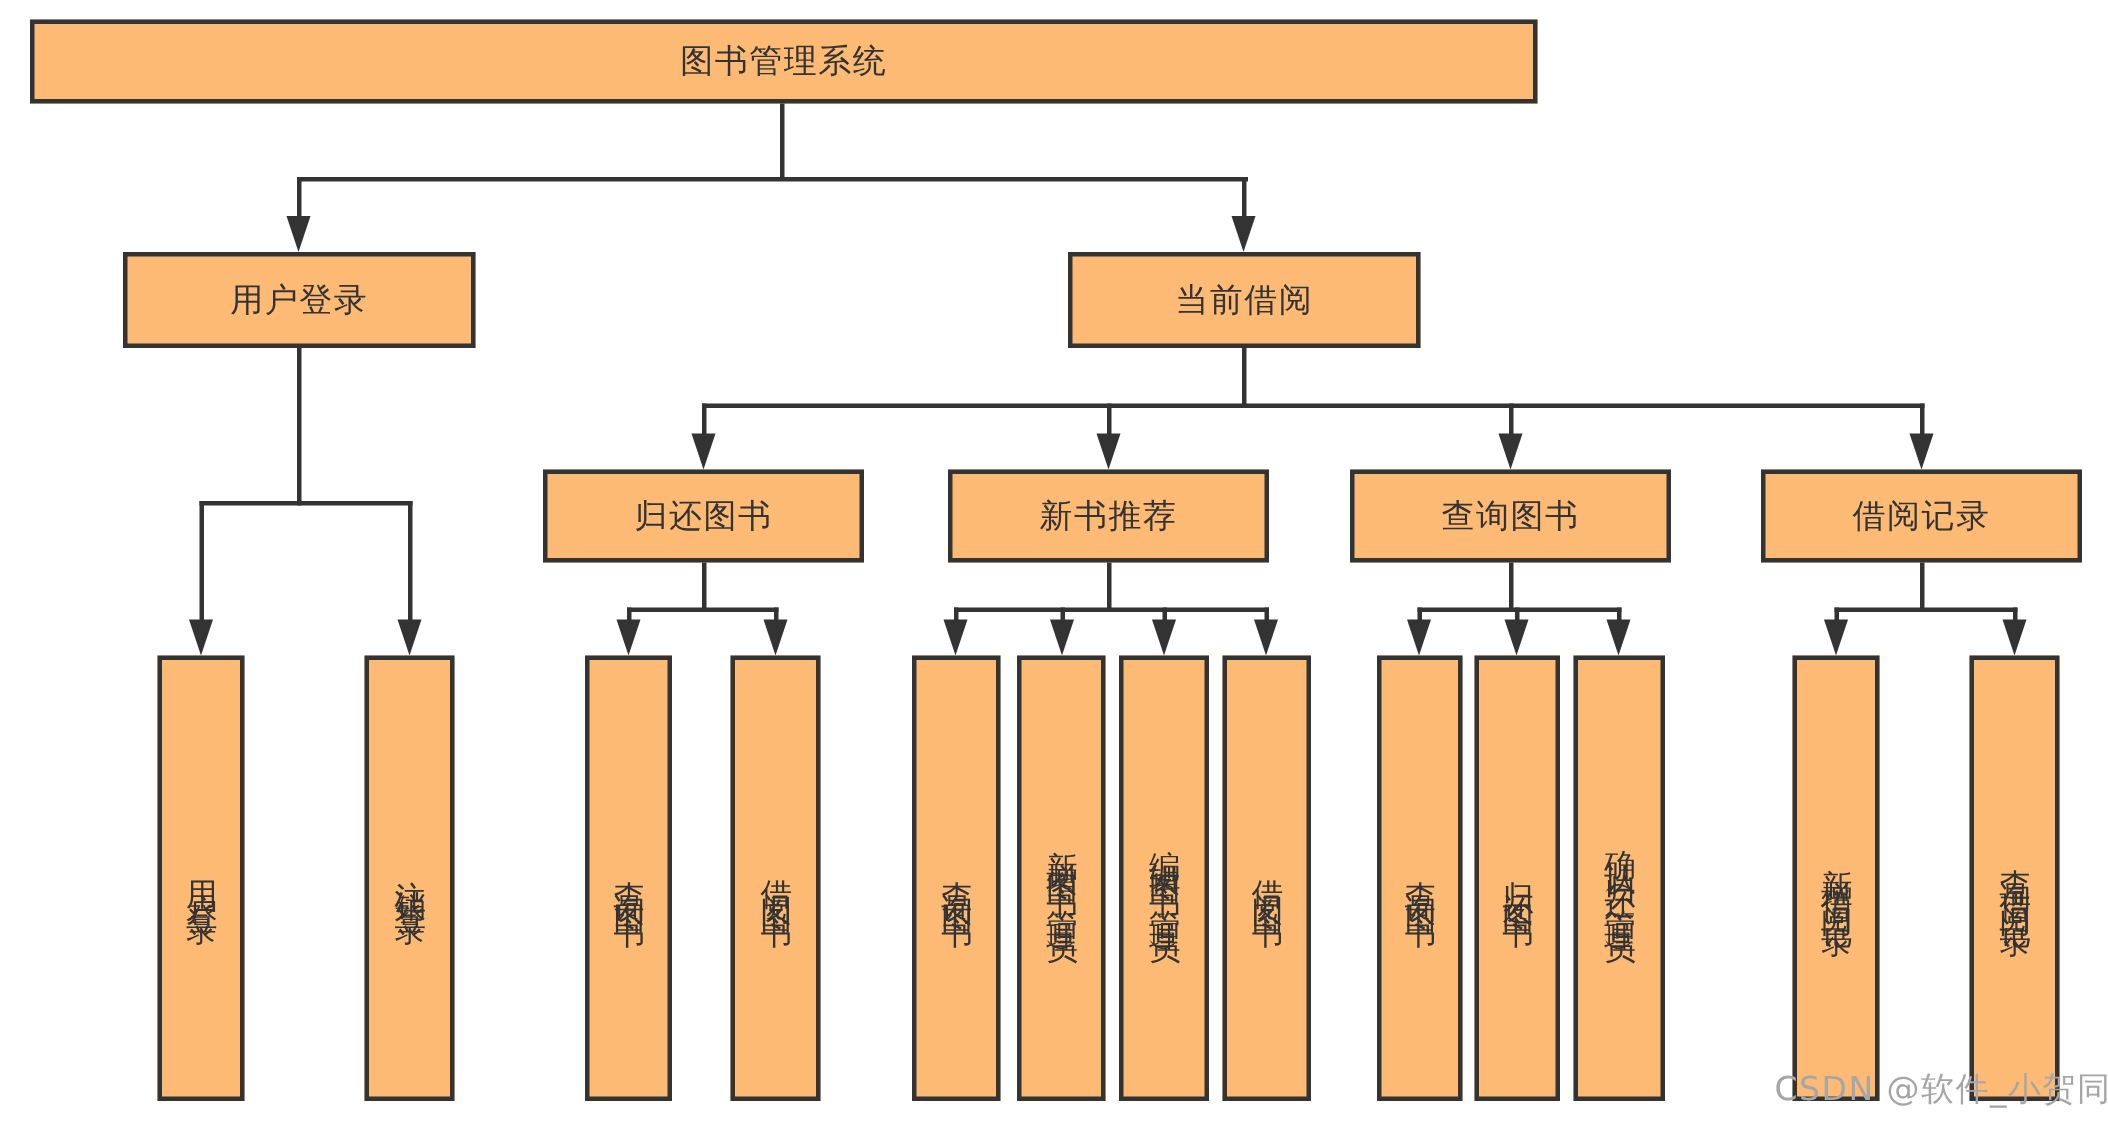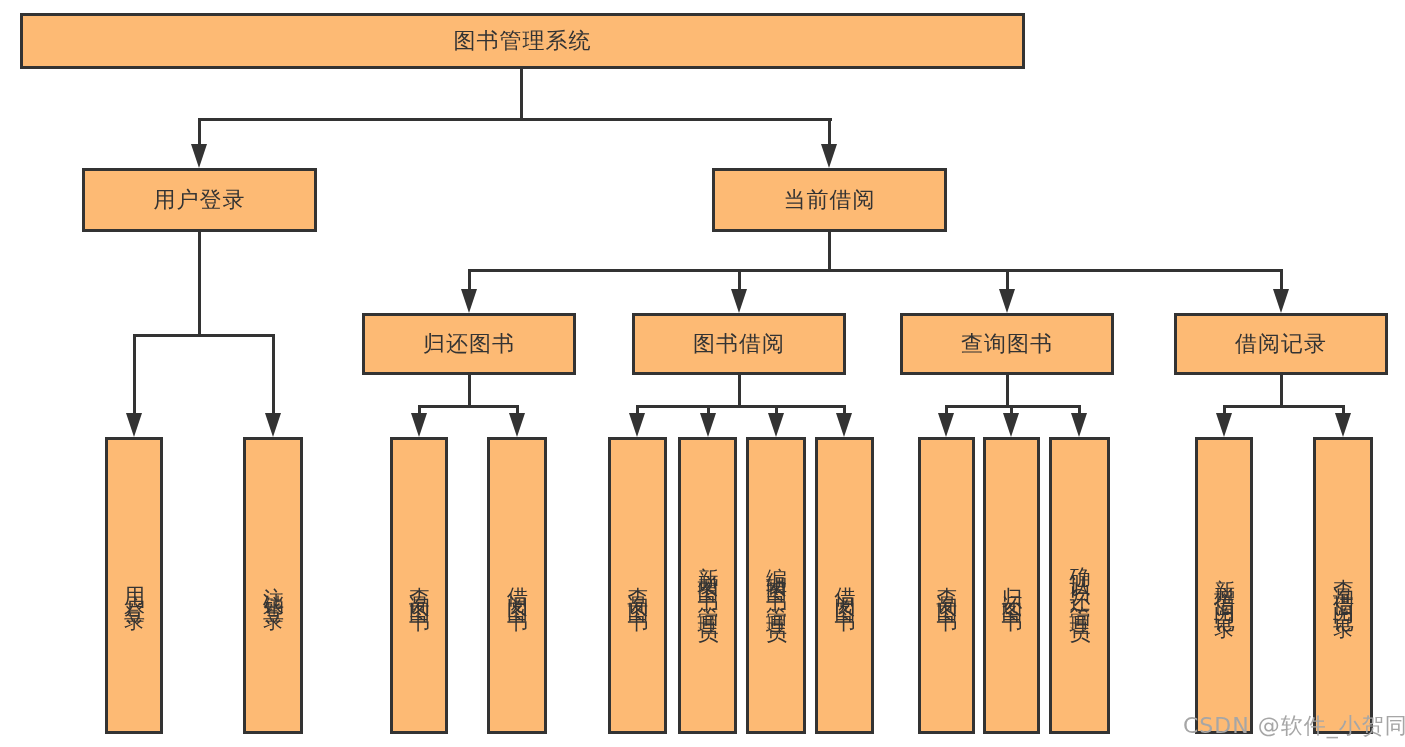--- a/index.html
+++ b/index.html
@@ -45,21 +45,21 @@
   <div class="vl" style="left:468px;top:269px;height:24px"></div>
   <div class="ar" style="left:461px;top:289px"></div>
   <div class="vl" style="left:738px;top:269px;height:24px"></div>
   <div class="ar" style="left:731px;top:289px"></div>
   <div class="vl" style="left:1006px;top:269px;height:24px"></div>
   <div class="ar" style="left:999px;top:289px"></div>
   <div class="vl" style="left:1280px;top:269px;height:24px"></div>
   <div class="ar" style="left:1273px;top:289px"></div>
 
   <div class="box hbox" style="left:362px;top:313px;width:214px;height:62px">归还图书</div>
-  <div class="box hbox" style="left:632px;top:313px;width:214px;height:62px">图书借阅</div>
+  <div class="box hbox" style="left:632px;top:313px;width:214px;height:62px">新书推荐</div>
   <div class="box hbox" style="left:900px;top:313px;width:214px;height:62px">查询图书</div>
   <div class="box hbox" style="left:1174px;top:313px;width:214px;height:62px">借阅记录</div>
 
   <div class="vl" style="left:468px;top:375px;height:33px"></div>
   <div class="hl" style="left:418px;top:405px;width:101px"></div>
   <div class="vl" style="left:418px;top:405px;height:12px"></div>
   <div class="ar" style="left:411px;top:413px"></div>
   <div class="vl" style="left:516px;top:405px;height:12px"></div>
   <div class="ar" style="left:509px;top:413px"></div>
 

